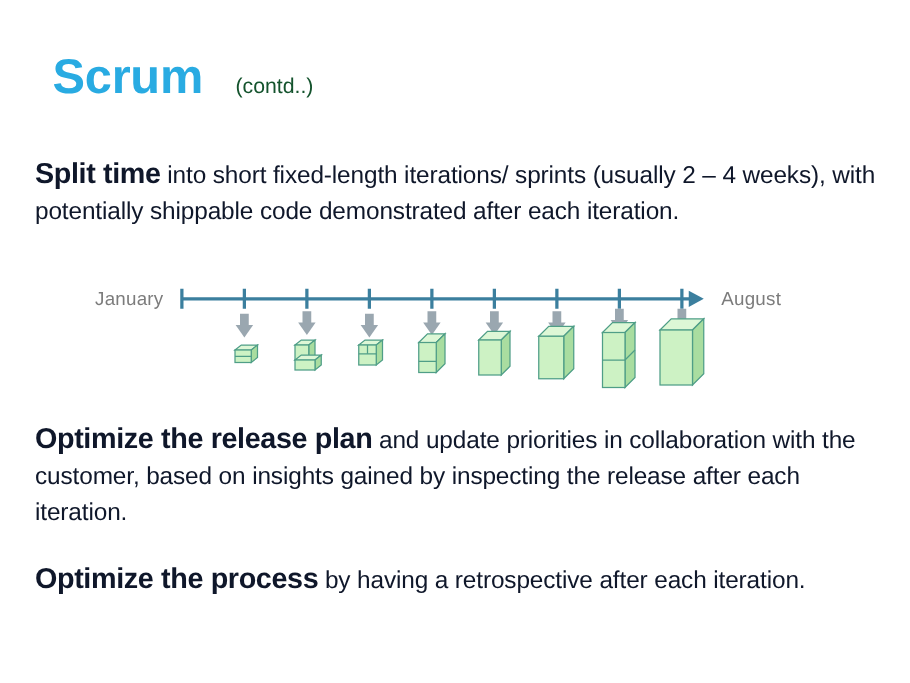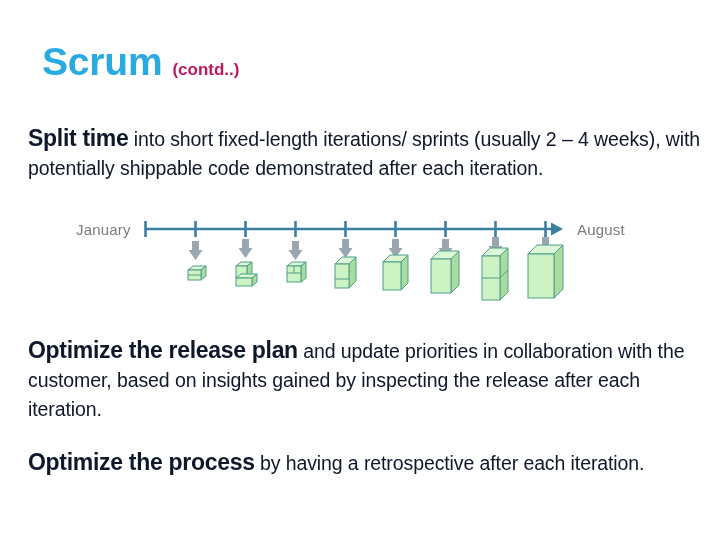--- a/index.html
+++ b/index.html
@@ -25,34 +25,34 @@
     background: #ffffff;
   }
 
   
   .title-block {
     position: absolute;
     left: 42px;
     top: 42px;
     display: flex;
     align-items: baseline;
-    gap: 10px;
+    gap: 26px;
     white-space: nowrap;
   }
   .title-main {
     font-size: 39px;
     font-weight: bold;
     color: #29abe2;
     letter-spacing: -0.2px;
     line-height: 1;
   }
   .title-sub {
     font-size: 17px;
-    font-weight: bold;
-    color: #be185d;
+    font-weight: normal;
+    color: #14532d;
     line-height: 1;
   }
 
   
   .para {
     position: absolute;
     left: 28px;
     width: 676px;
     font-size: 19.5px;
     line-height: 29px;
@@ -65,21 +65,21 @@
     letter-spacing: -0.3px;
   }
   #para-split  { top: 124px; }
   #para-release{ top: 336px; }
   #para-process{ top: 448px; }
 
   
   .timeline {
     position: absolute;
     left: 0px;
-    top: 208px;
+    top: 218px;
     width: 616px;
     height: 105px;
   }
   .tl-label {
     position: absolute;
     font-size: 15px;
     color: #7c7c7c;
     letter-spacing: 0.2px;
     white-space: nowrap;
   }

